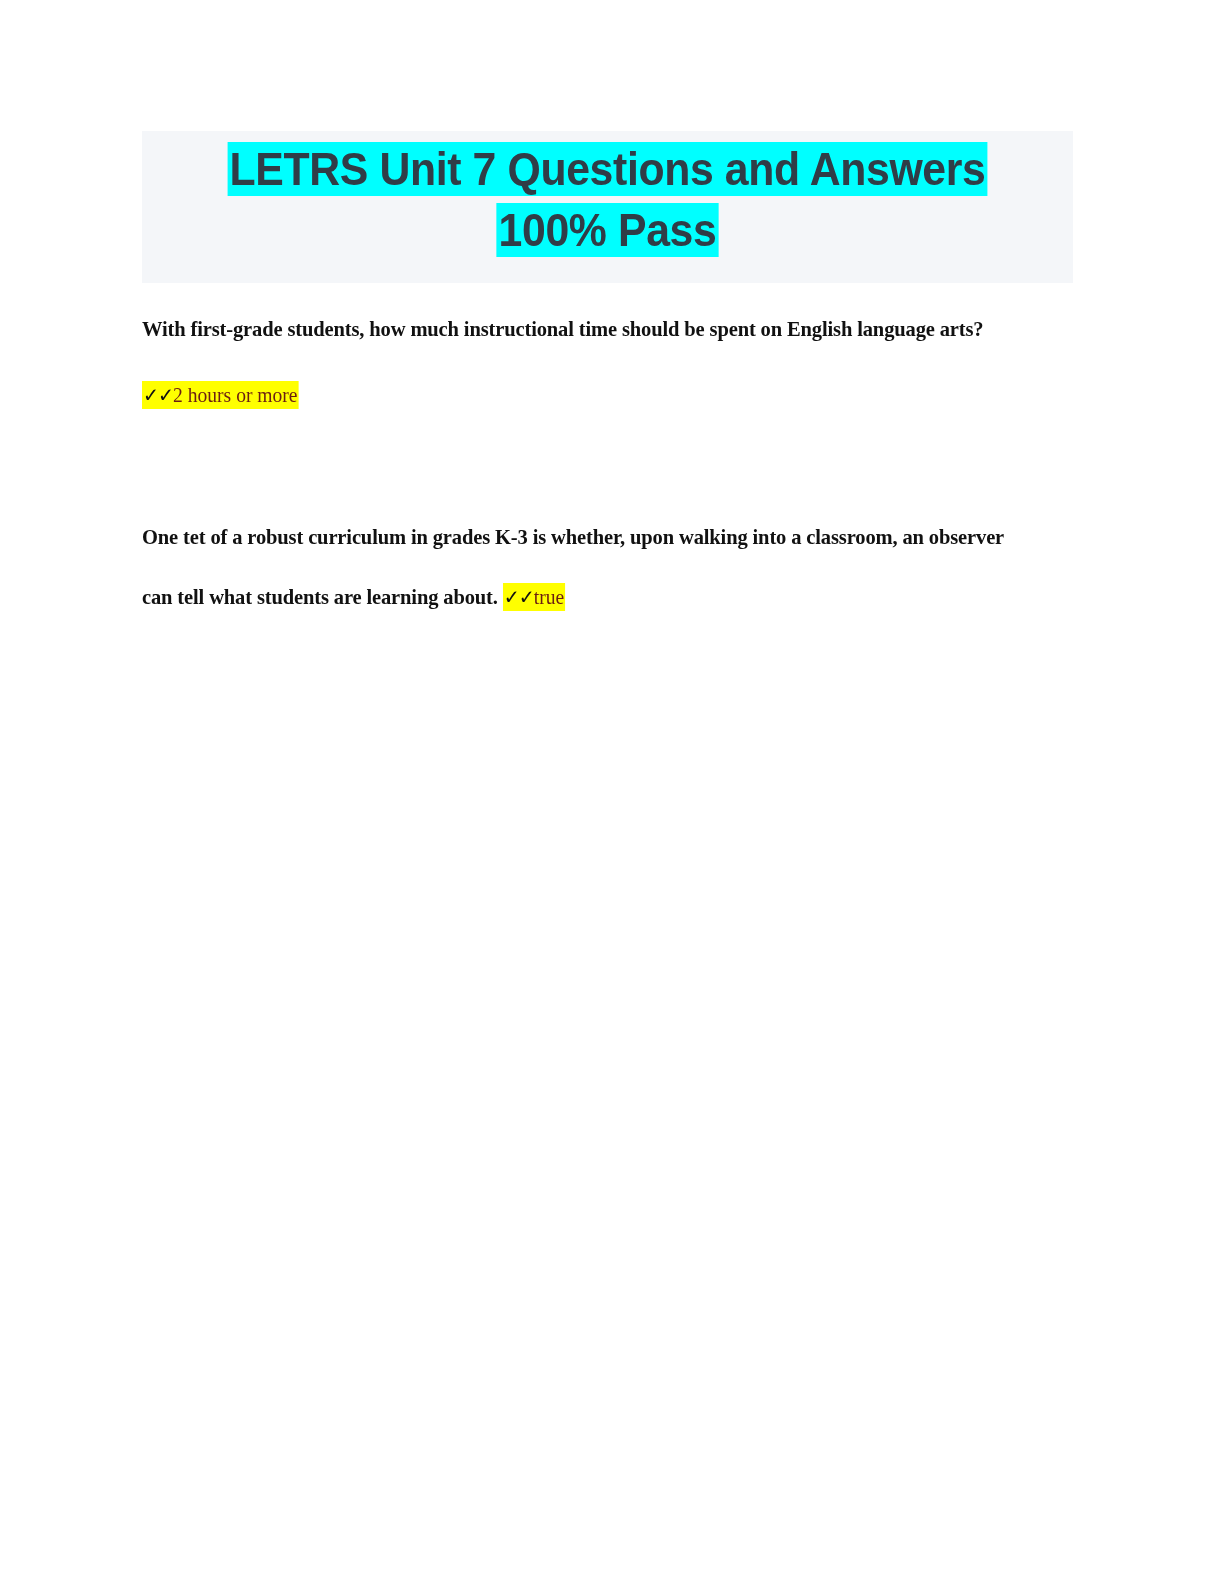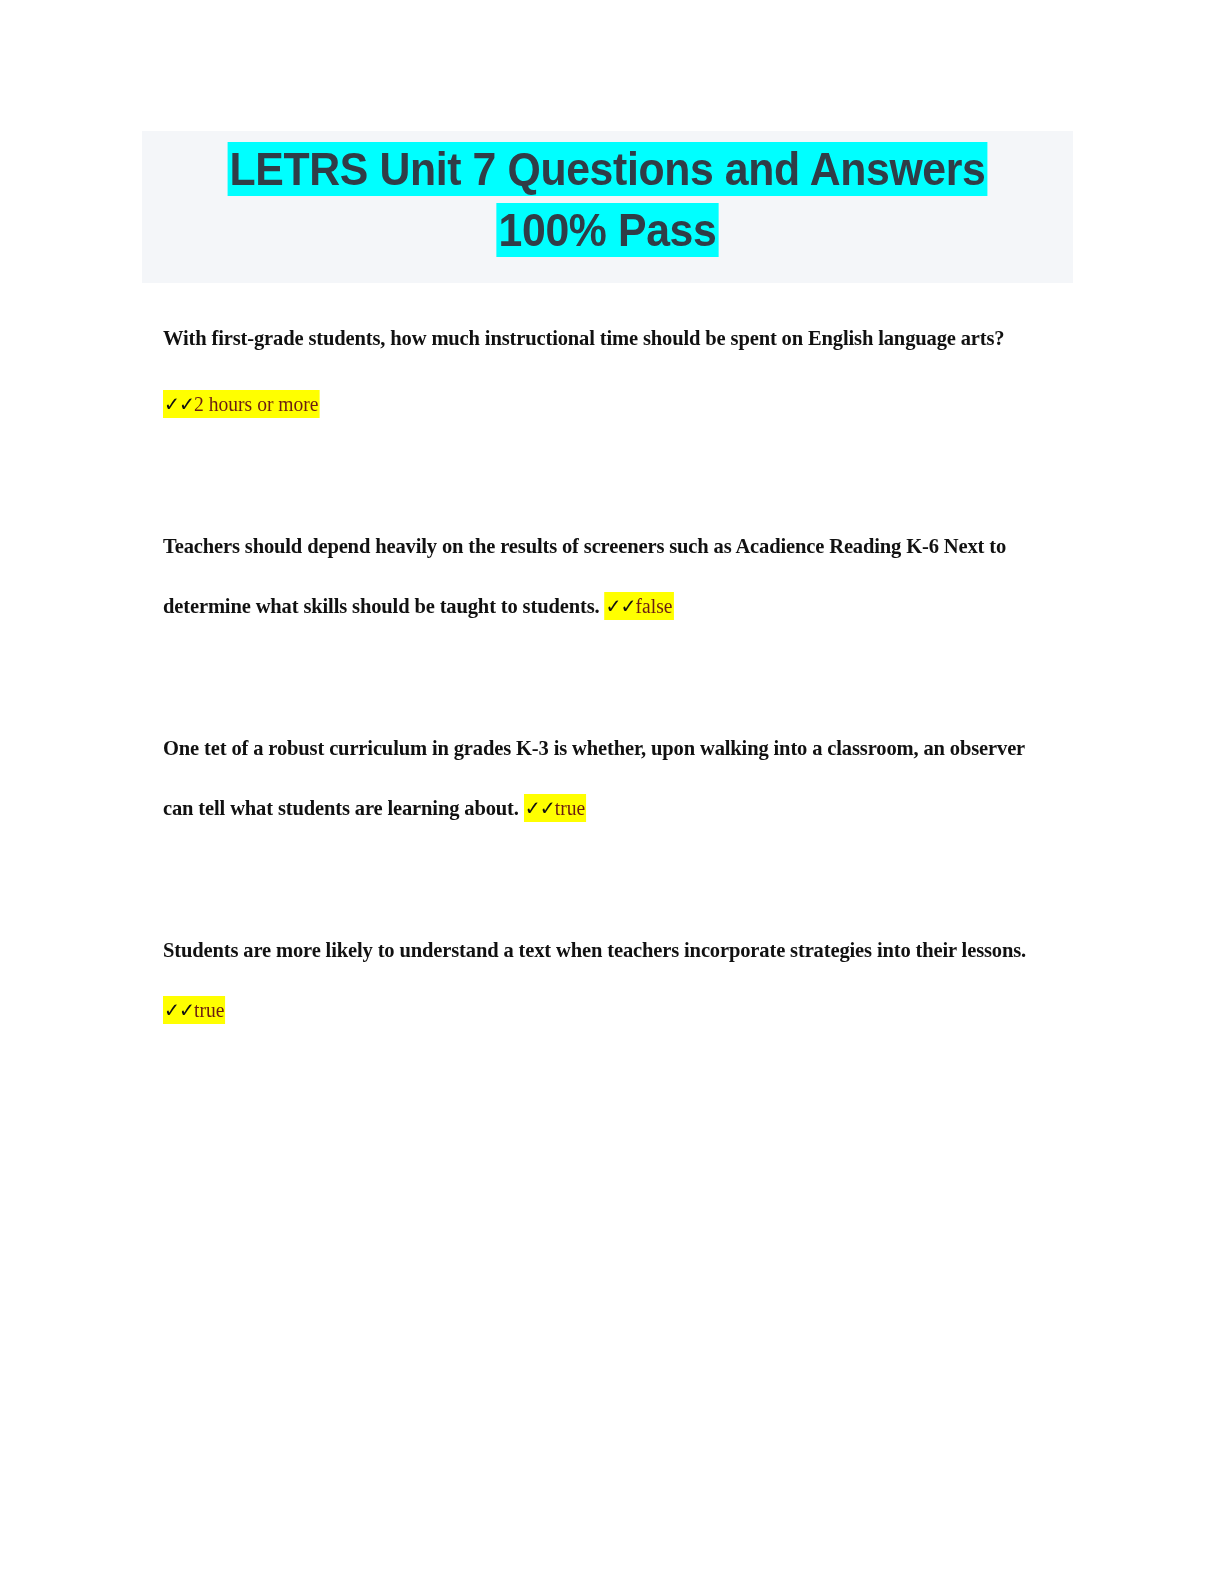--- a/index.html
+++ b/index.html
@@ -48,23 +48,22 @@
     background: #00ffff;
     padding: 1px 2px;
     box-decoration-break: clone;
     -webkit-box-decoration-break: clone;
   }
 
   
   .content {
     position: absolute;
     left: 142px;
-    top: 308px;
+    top: 299px;
     width: 932px;
-    margin-left: 21px;
   }
 
   .qa-block {
     margin-bottom: 82px;
   }
   .qa-block:last-child { margin-bottom: 0; }
 
   .question-line,
   .answer-line {
     font-family: "Liberation Serif", "DejaVu Serif", serif;
@@ -121,28 +120,22 @@
     </h1>
   </div>
 
   <div class="content">
 
     <div class="qa-block">
       <p class="question-line">With first-grade students, how much instructional time should be spent on English language arts?</p>
       <p class="question-line answer-standalone"><span class="answer-seg"><span class="check">✓✓</span><span class="answer-text">2 hours or more</span></span></p>
     </div>
 
-    <div class="qa-block">
-      <p class="question-line"><span>Teachers should depend heavily on the results of screeners such as Acadience Reading K-6 Next to determine what skills should be taught to students.</span> <span class="answer-seg"><span class="check">✓✓</span><span class="answer-text">false</span></span></p>
-    </div>
 
 
 
     <div class="qa-block">
       <p class="question-line"><span>One tet of a robust curriculum in grades K-3 is whether, upon walking into a classroom, an observer can tell what students are learning about.</span> <span class="answer-seg"><span class="check">✓✓</span><span class="answer-text">true</span></span></p>
     </div>
 
-    <div class="qa-block">
-      <p class="question-line"><span>Students are more likely to understand a text when teachers incorporate strategies into their lessons.</span> <span class="answer-seg"><span class="check">✓✓</span><span class="answer-text">true</span></span></p>
-    </div>
 
   </div>
 </div>
 
 </body></html>

